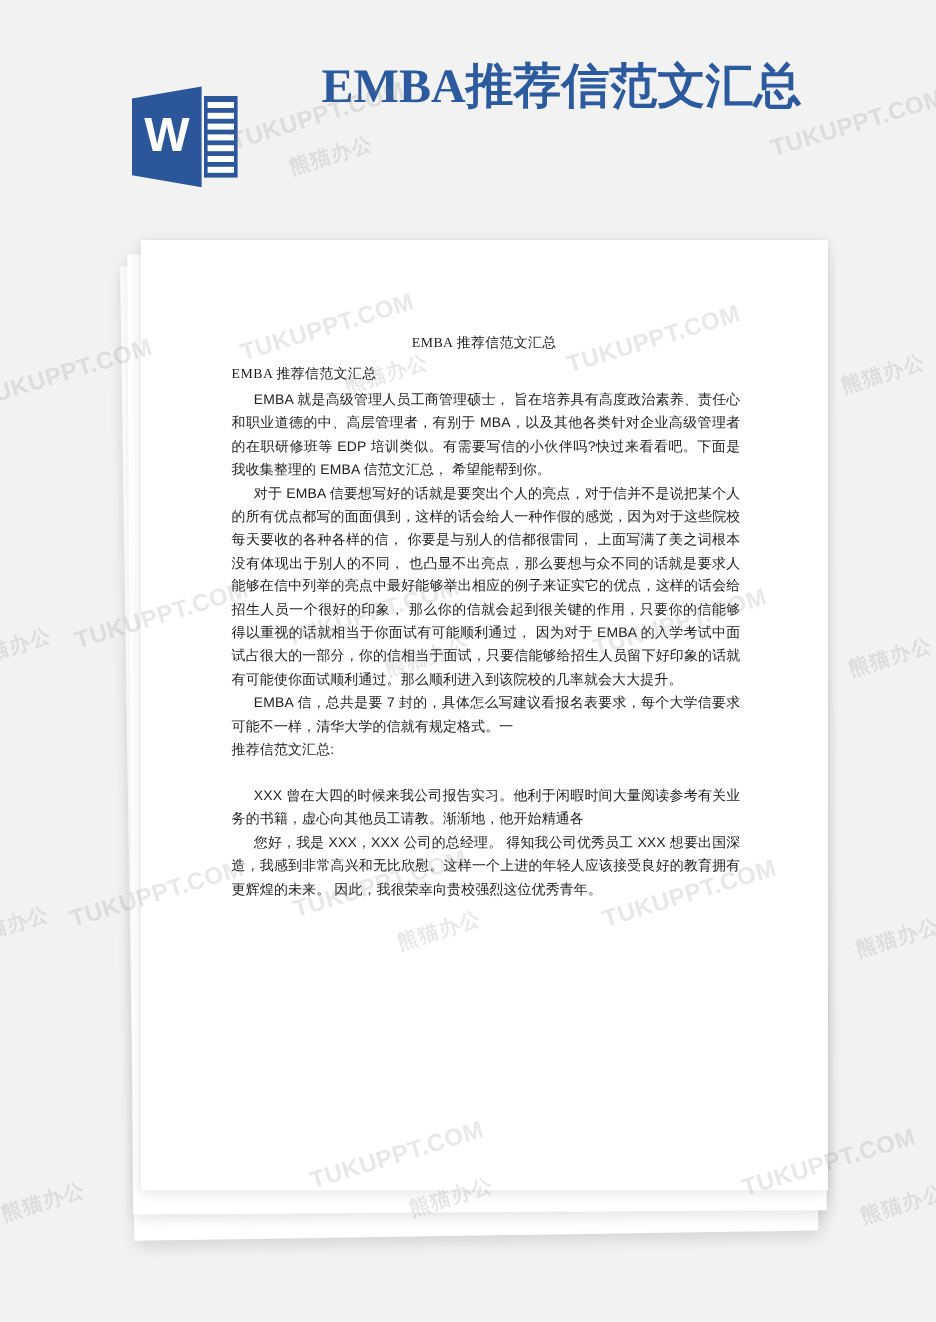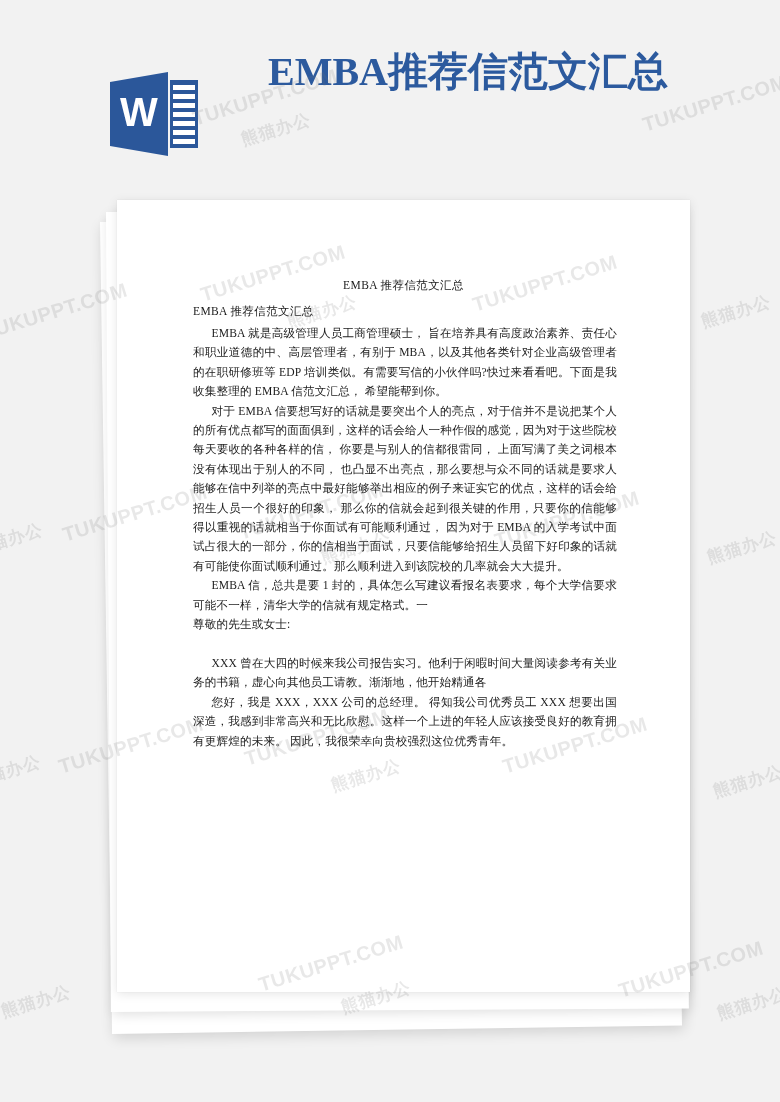--- a/index.html
+++ b/index.html
@@ -130,21 +130,21 @@
   }
 
   .doc-paras {
     position: absolute;
     left: 76px;
     top: 124px;
     width: 424px;
   }
 
   .doc-para {
-    font-family: Liberation Serif, serif;
+    font-family: Liberation Sans, sans-serif;
     font-size: 11.6px;
     line-height: 19.4px;
     color: #1c1c1c;
     text-align: justify;
     text-justify: inter-ideograph;
     text-indent: 1.6em;
     margin: 0 0 0 0;
     letter-spacing: 0.15px;
   }
   .doc-para.no-indent { text-indent: 0; }
@@ -209,22 +209,22 @@
   <div class="sheet-main">
     <div class="doc-inner">
 
       <div class="doc-heading">EMBA 推荐信范文汇总</div>
 
       <div class="doc-subheading">EMBA 推荐信范文汇总</div>
 
       <div class="doc-paras">
         <p class="doc-para">EMBA 就是高级管理人员工商管理硕士， 旨在培养具有高度政治素养、责任心和职业道德的中、高层管理者，有别于 MBA，以及其他各类针对企业高级管理者的在职研修班等 EDP 培训类似。有需要写信的小伙伴吗?快过来看看吧。下面是我收集整理的 EMBA 信范文汇总， 希望能帮到你。</p>
         <p class="doc-para">对于 EMBA 信要想写好的话就是要突出个人的亮点，对于信并不是说把某个人的所有优点都写的面面俱到，这样的话会给人一种作假的感觉，因为对于这些院校每天要收的各种各样的信， 你要是与别人的信都很雷同， 上面写满了美之词根本没有体现出于别人的不同， 也凸显不出亮点，那么要想与众不同的话就是要求人能够在信中列举的亮点中最好能够举出相应的例子来证实它的优点，这样的话会给招生人员一个很好的印象， 那么你的信就会起到很关键的作用，只要你的信能够得以重视的话就相当于你面试有可能顺利通过， 因为对于 EMBA 的入学考试中面试占很大的一部分，你的信相当于面试，只要信能够给招生人员留下好印象的话就有可能使你面试顺利通过。那么顺利进入到该院校的几率就会大大提升。</p>
-        <p class="doc-para">EMBA 信，总共是要 1 封的，具体怎么写建议看报名表要求，每个大学信要求可能不一样，清华大学的信就有规定格式。一</p>
-        <p class="doc-para no-indent">尊敬的先生或女士:</p>
+        <p class="doc-para">EMBA 信，总共是要 7 封的，具体怎么写建议看报名表要求，每个大学信要求可能不一样，清华大学的信就有规定格式。一</p>
+        <p class="doc-para no-indent">推荐信范文汇总:</p>
         <p class="doc-para blank"></p>
         <p class="doc-para">XXX 曾在大四的时候来我公司报告实习。他利于闲暇时间大量阅读参考有关业务的书籍，虚心向其他员工请教。渐渐地，他开始精通各</p>
         <p class="doc-para">您好，我是 XXX，XXX 公司的总经理。 得知我公司优秀员工 XXX 想要出国深造，我感到非常高兴和无比欣慰。这样一个上进的年轻人应该接受良好的教育拥有更辉煌的未来。 因此，我很荣幸向贵校强烈这位优秀青年。</p>
       </div>
 
     </div>
   </div>
 </div>
 
 <div class="wm-layer">

